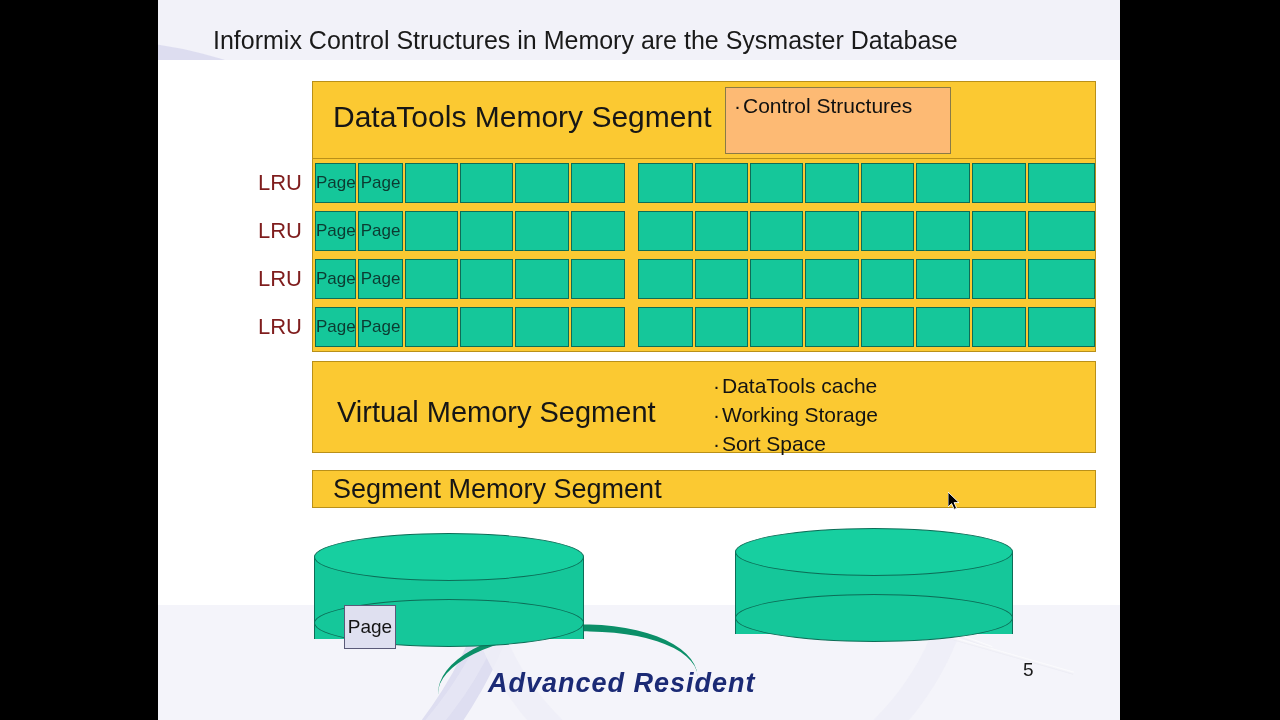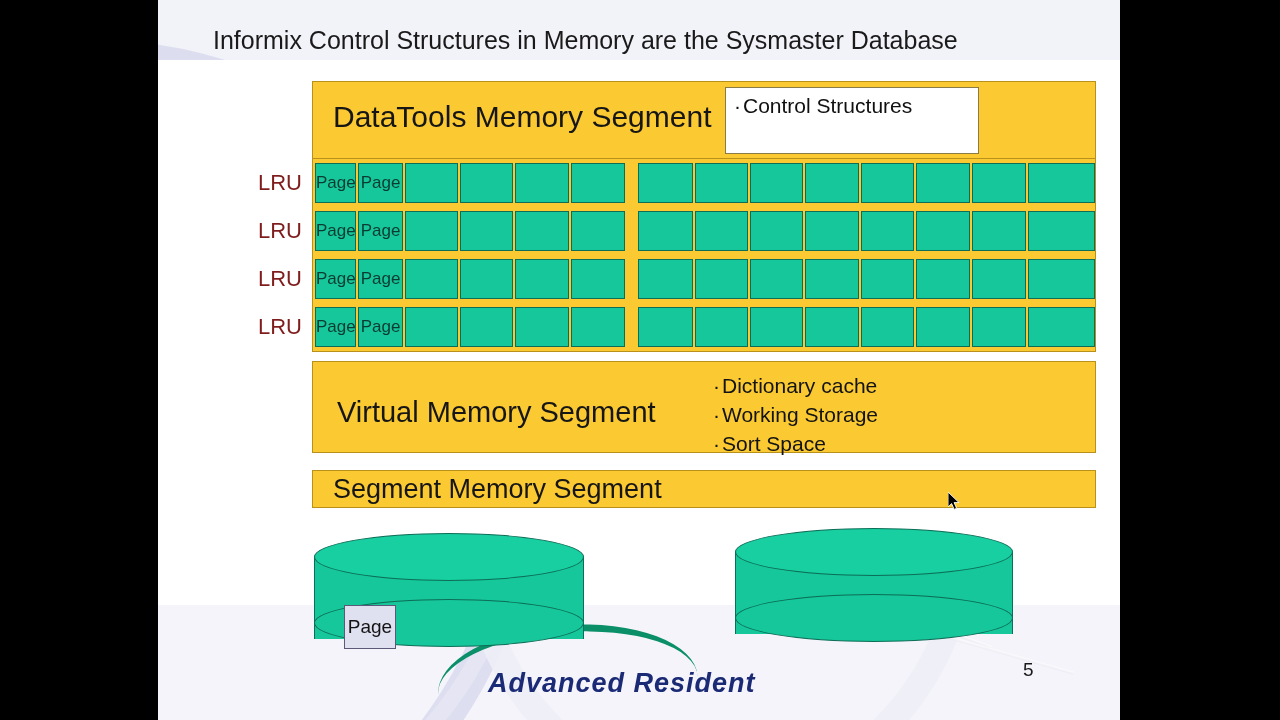--- a/index.html
+++ b/index.html
@@ -100,22 +100,22 @@
   #resident-title {
     position: absolute;
     left: 20px; top: 18px;
     font-size: 30px;
     color: #161616;
     white-space: nowrap;
   }
   #resident-callout {
     position: absolute;
     left: 412px; top: 5px;
-    width: 254px; height: 67px;
-    background: #ffffff;
+    width: 226px; height: 67px;
+    background: #fdba74;
     border: 1px solid #8a7a46;
     padding: 4px 6px 0 8px;
   }
   #resident-callout div {
     font-size: 21px;
     color: #101010;
     line-height: 28px;
     white-space: nowrap;
   }
   .bdot::before { content: "\00B7"; margin-right: 2px; }
@@ -465,21 +465,21 @@
           </div>
           <div class="lru-cell" style="left: 715px; width: 67px;">
             <span></span>
           </div>
         </div>
       </div>
 
     <div id="virtual">
       <div id="virtual-title">Virtual Memory Segment</div>
       <div id="virtual-bullets">
-        <div class="bdot">Dictionary cache</div>
+        <div class="bdot">DataTools cache</div>
         <div class="bdot">Working Storage</div>
         <div class="bdot">Sort Space</div>
       </div>
     </div>
 
     <div id="message">
       <div id="message-title">Segment Memory Segment</div>
     </div>
 
     <div class="cyl" id="disk-left" style="left:156px; top:533px; width:270px; height:130px;">

